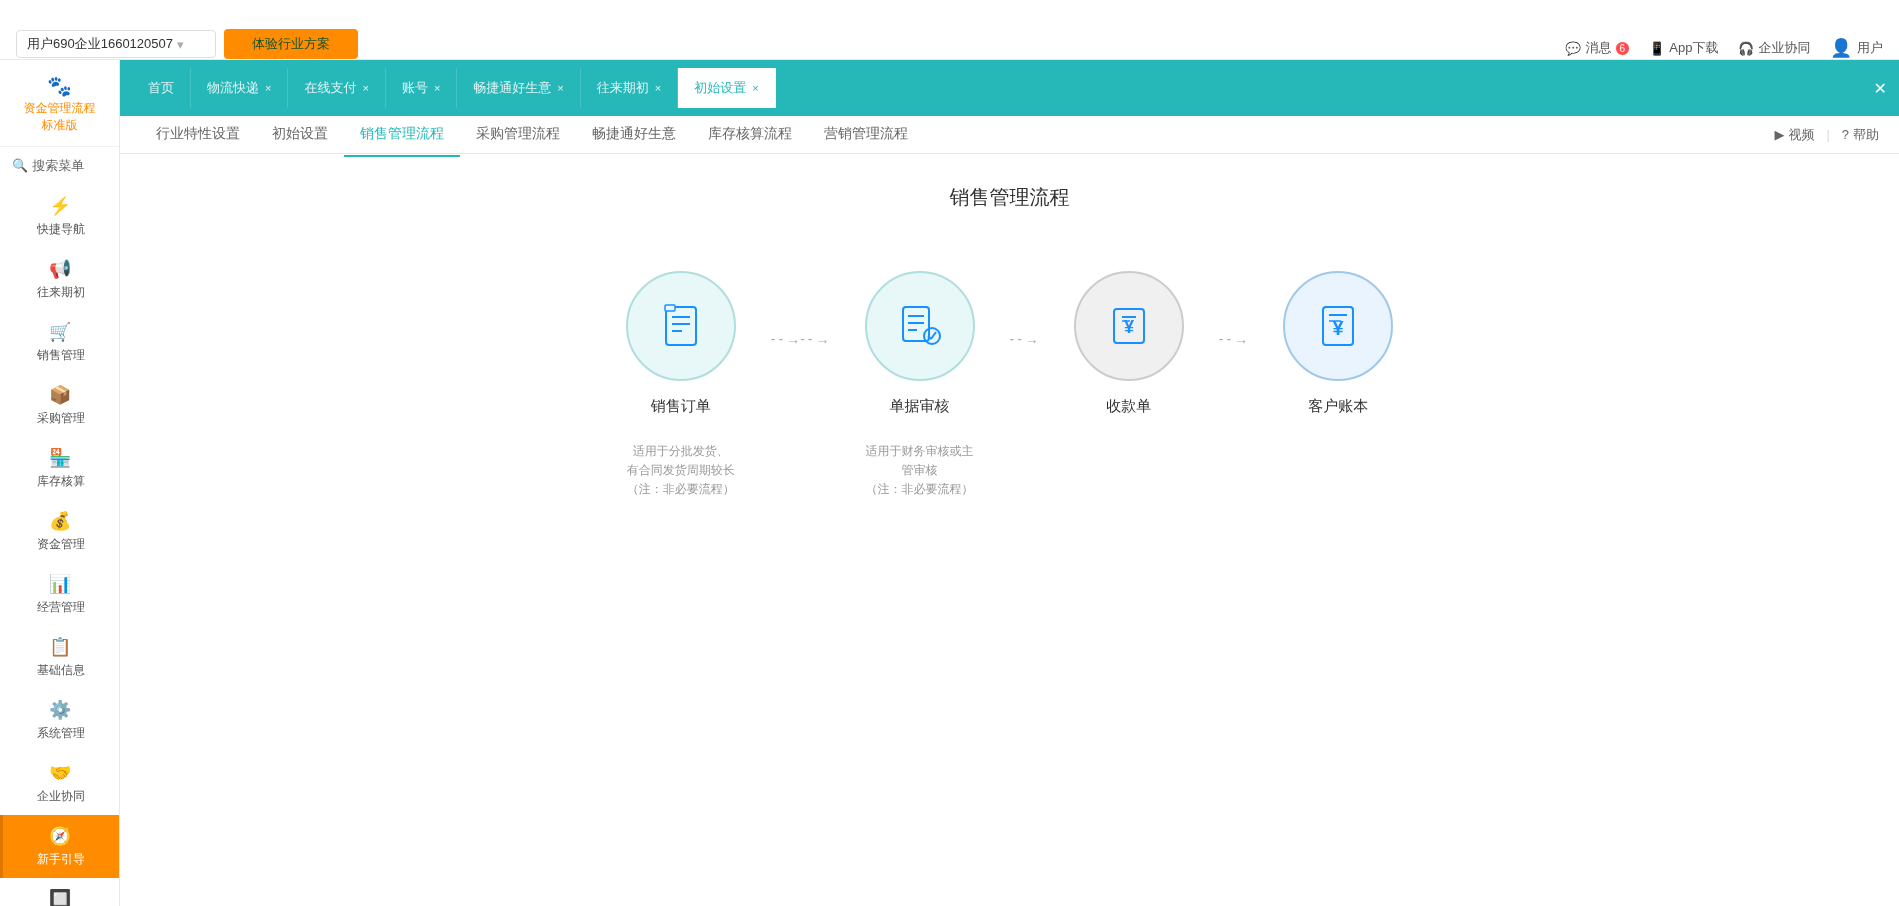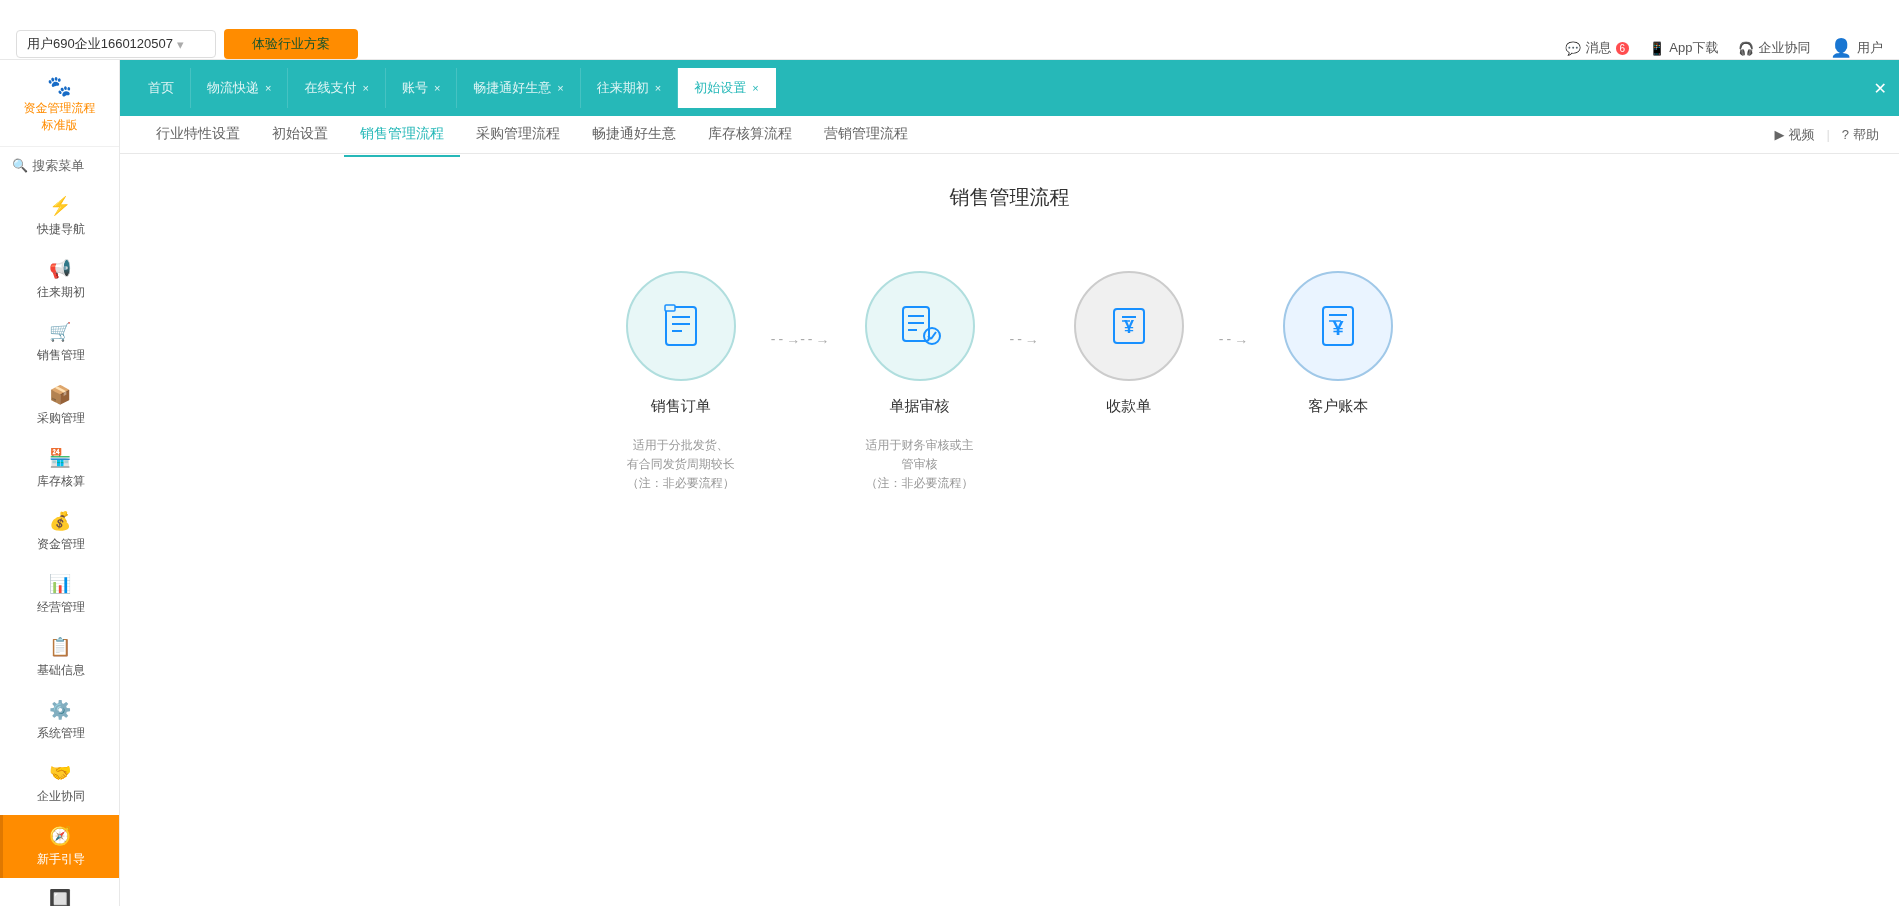--- a/index.html
+++ b/index.html
@@ -110,21 +110,21 @@
       display: flex; align-items: center; margin-top: 60px;
       color: #aaa; font-size: 20px; flex-shrink: 0;
     }
     .step-circle {
       width: 110px; height: 110px; border-radius: 50%;
       background: #e8f7f7; border: 2px solid #b0dede;
       display: flex; align-items: center; justify-content: center;
       margin-bottom: 16px;
     }
     .step-circle svg { width: 50px; height: 50px; }
-    .step-name { font-size: 15px; color: #333; margin-bottom: 20px; }
+    .step-name { font-size: 15px; color: #333; margin-bottom: 26px; }
     .step-desc { font-size: 12px; color: #999; line-height: 1.6; }
 
     
     .arrow-dots { display: flex; align-items: center; gap: 3px; color: #aaa; font-size: 14px; }
   </style>
 </head>
 <body>
 
 <div class="top-bar">
   <div class="top-bar-left">

